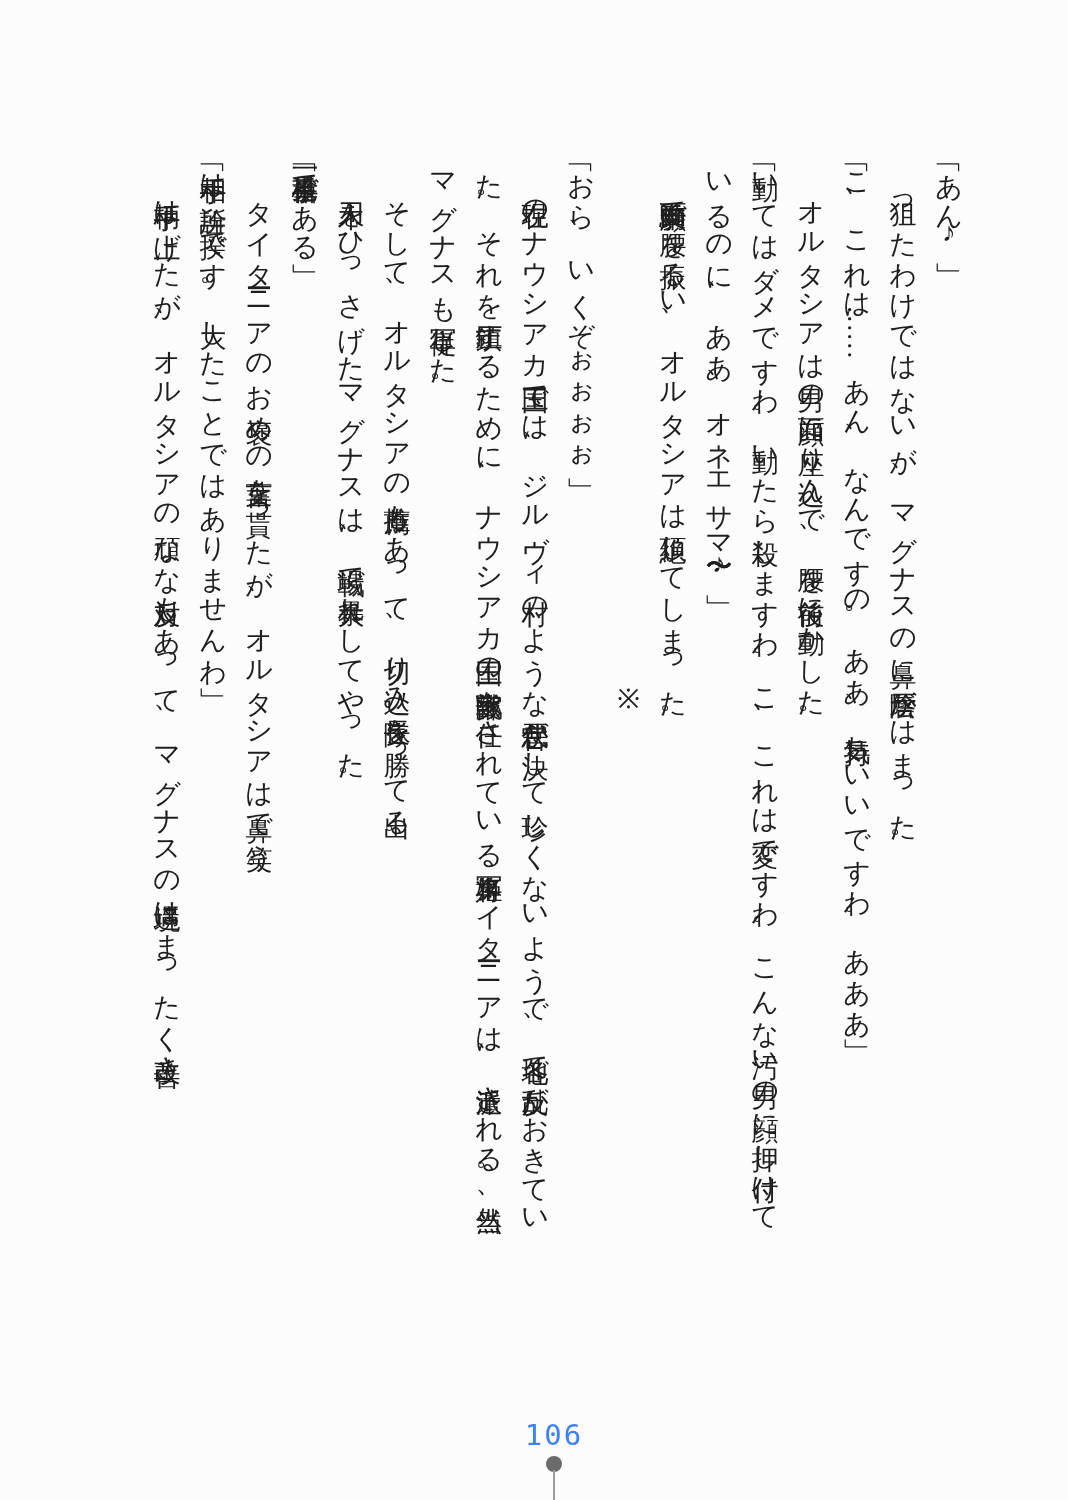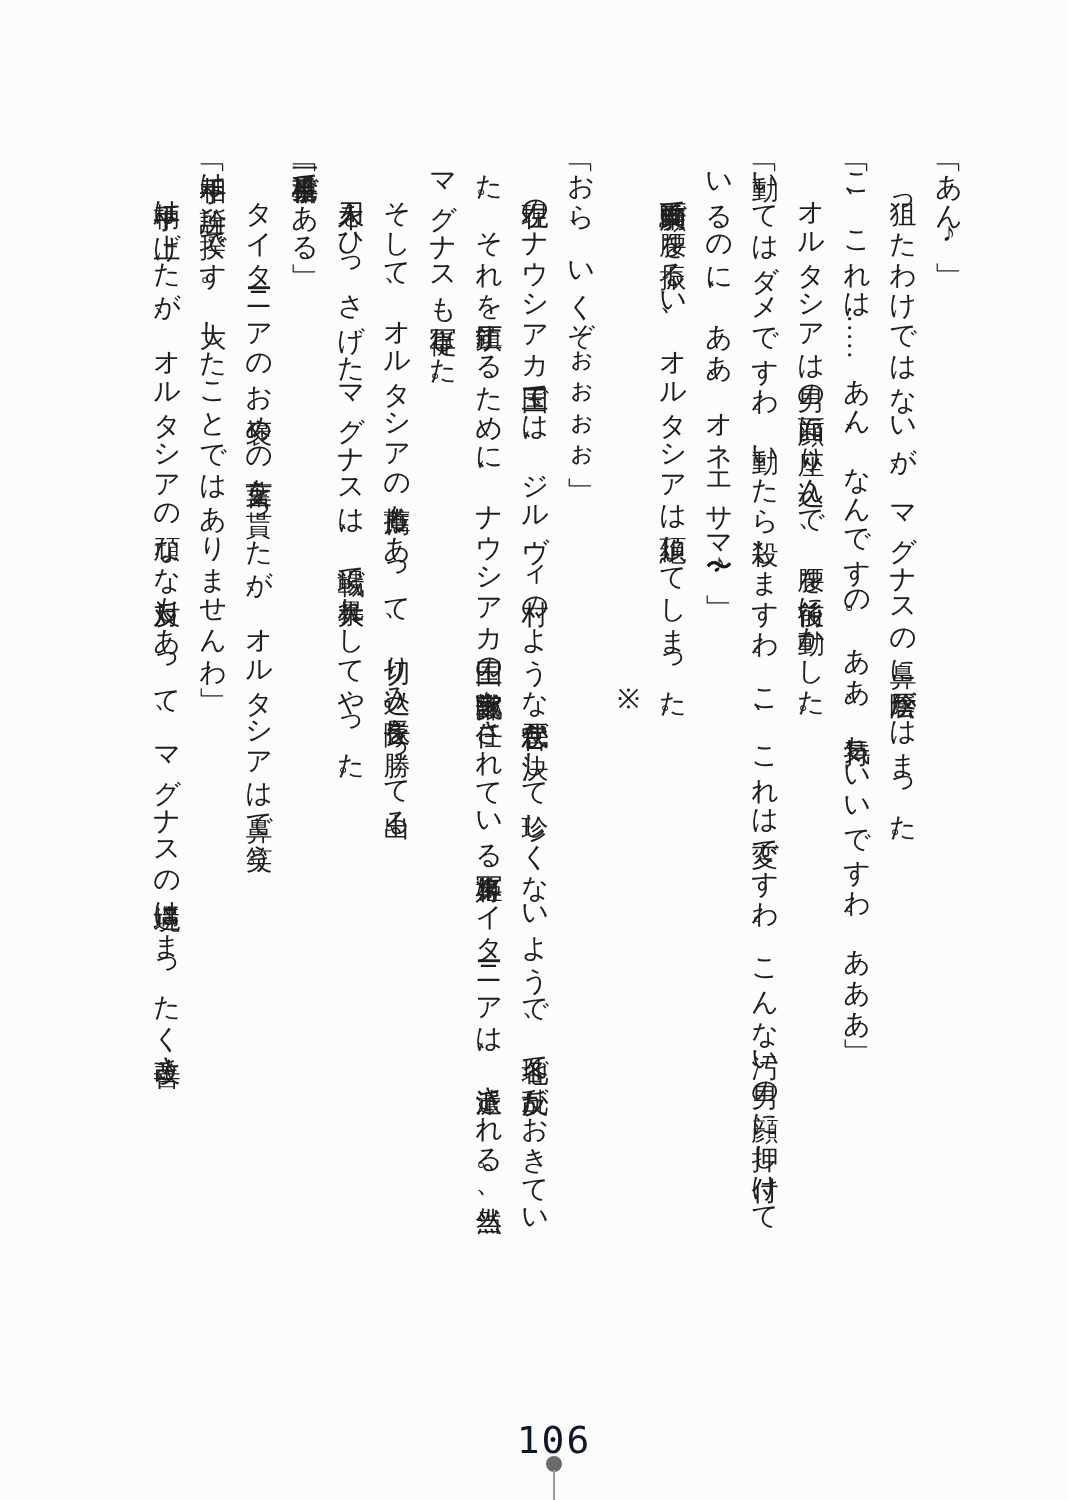--- a/index.html
+++ b/index.html
@@ -39,23 +39,23 @@
   .text-area p.separator {
     text-align: center;
     text-indent: 0;
   }
   .page-number {
     position: absolute;
     top: 1418px;
     left: 554px;
     transform: translateX(-50%);
     font-family: "DejaVu Sans Mono", "Liberation Mono", monospace;
-    font-size: 38px;
+    font-size: 29px;
     letter-spacing: 2px;
-    color: #0f172a;
+    color: #3b82f6;
   }
   .ornament-dot {
     position: absolute;
     top: 1456px;
     left: 546px;
     width: 16px;
     height: 16px;
     border-radius: 50%;
     background: #6b6b6b;
   }

